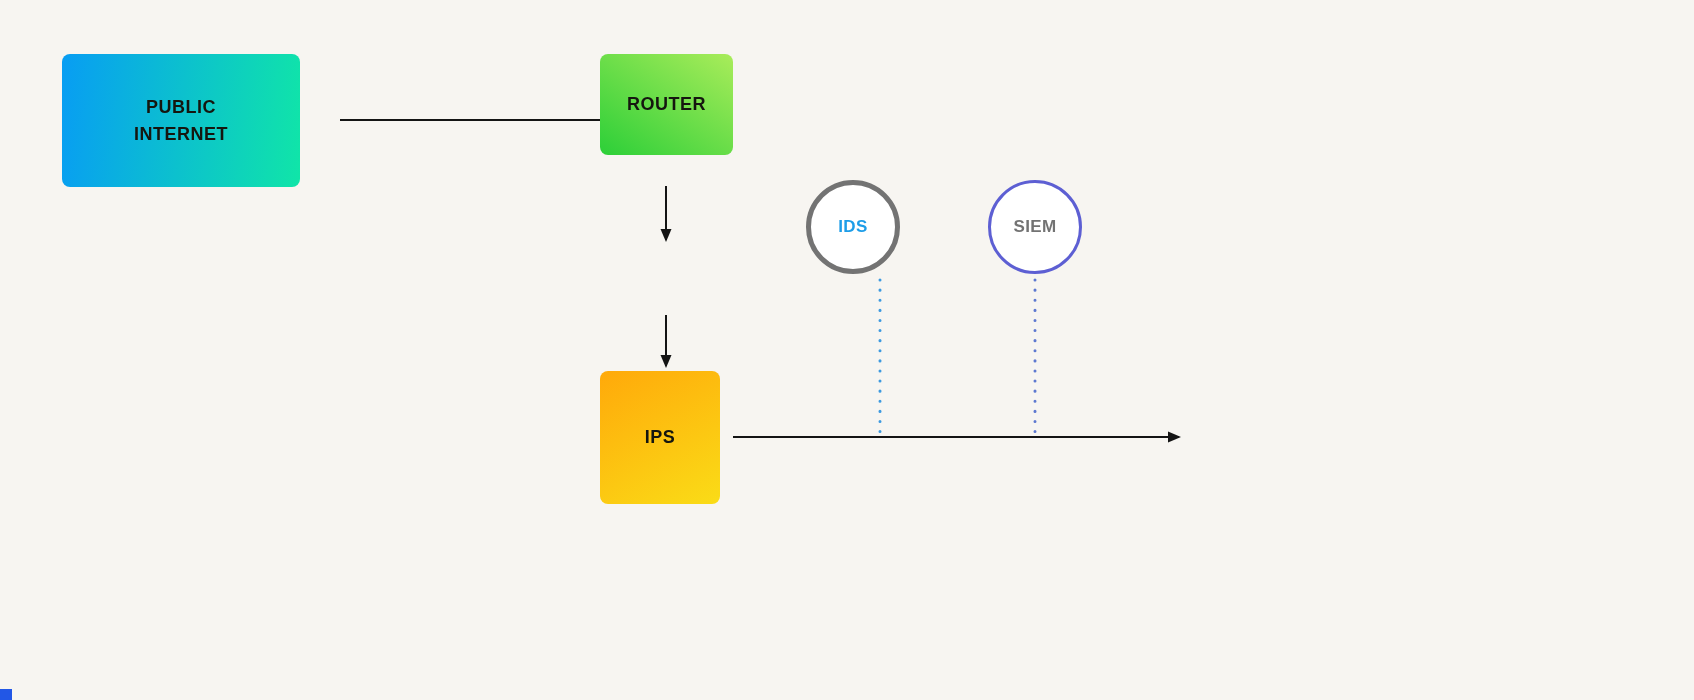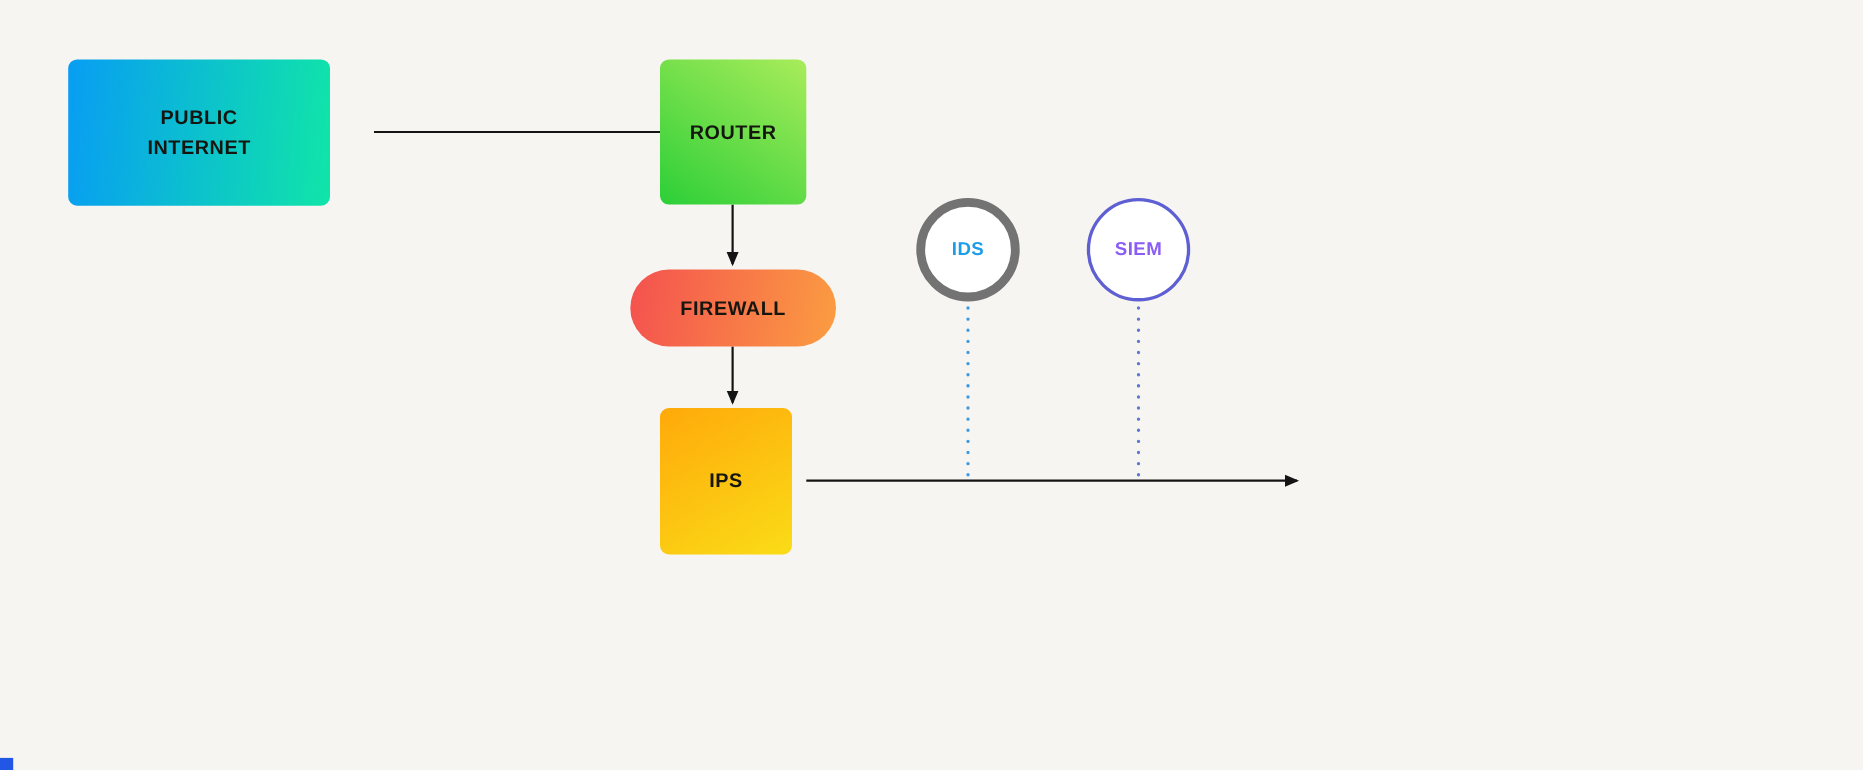--- a/index.html
+++ b/index.html
@@ -38,21 +38,21 @@
     line-height: 1.5;
   }
   .public-internet {
     left: 62px; top: 54px;
     width: 238px; height: 133px;
     border-radius: 8px;
     background: linear-gradient(95deg, #089df3 0%, #10e5a8 100%);
   }
   .router {
     left: 600px; top: 54px;
-    width: 133px; height: 132px;
+    width: 133px; height: 101px;
     border-radius: 8px;
     background: linear-gradient(215deg, #a9ec5a 0%, #2ccf38 100%);
   }
   .firewall {
     left: 573px; top: 245px;
     width: 187px; height: 70px;
     border-radius: 35px;
     background: linear-gradient(100deg, #f4514f 0%, #fb9d41 100%);
   }
   .ips {
@@ -68,28 +68,28 @@
     background: #ffffff;
     display: flex;
     align-items: center;
     justify-content: center;
     font-weight: 700;
     font-size: 17px;
     letter-spacing: 0.4px;
     box-sizing: border-box;
   }
   .ids {
-    left: 833px; top: 180px;
-    border: 8px solid #737373;
+    left: 806px; top: 180px;
+    border: 5px solid #737373;
     color: #1d9de8;
   }
   .siem {
     left: 988px; top: 180px;
     border: 3px solid #5d5fd3;
-    color: #8b5cf6;
+    color: #737373;
   }
   .local-network {
     position: absolute;
     left: 1185px; top: 282px;
     width: 317px; height: 316px;
     border: 2px solid #e82ee8;
     border-radius: 6px;
     box-sizing: border-box;
   }
   .ln-label {
@@ -154,23 +154,20 @@
 
   <div class="node public-internet">
     <span class="lbl">PUBLIC
 INTERNET</span>
   </div>
 
   <div class="node router">
     <span class="lbl">ROUTER</span>
   </div>
 
-  <div class="node firewall">
-    <span class="lbl">FIREWALL</span>
-  </div>
 
   <div class="node ips">
     <span class="lbl">IPS</span>
   </div>
 
   <div class="circle-node ids">
     <span>IDS</span>
   </div>
 
   <div class="circle-node siem">

